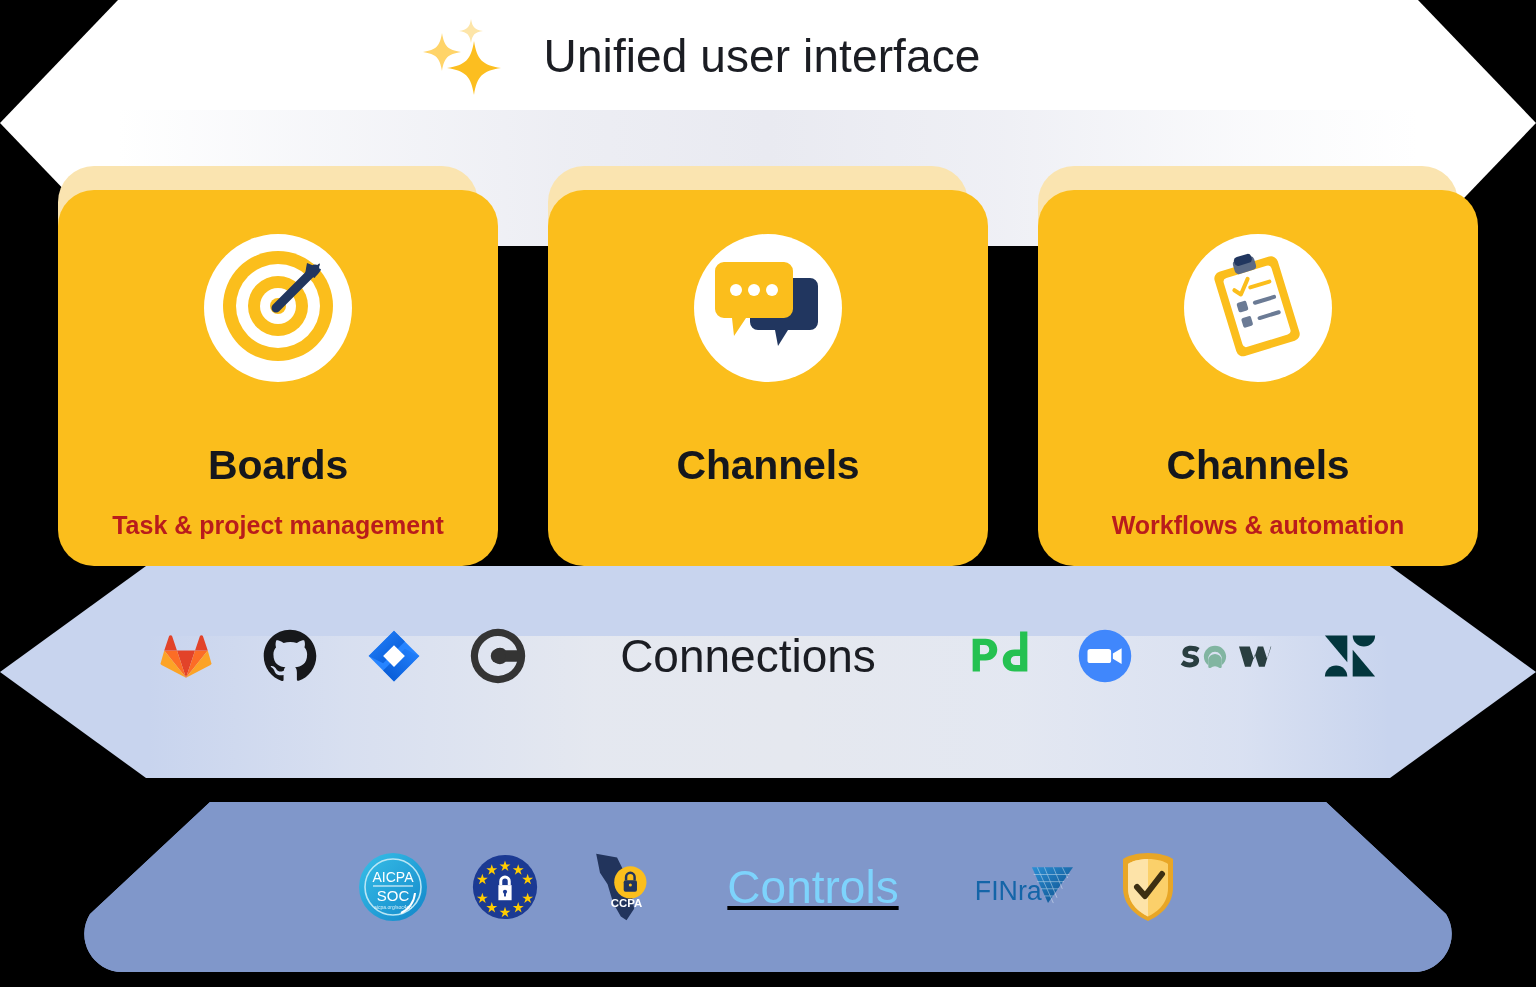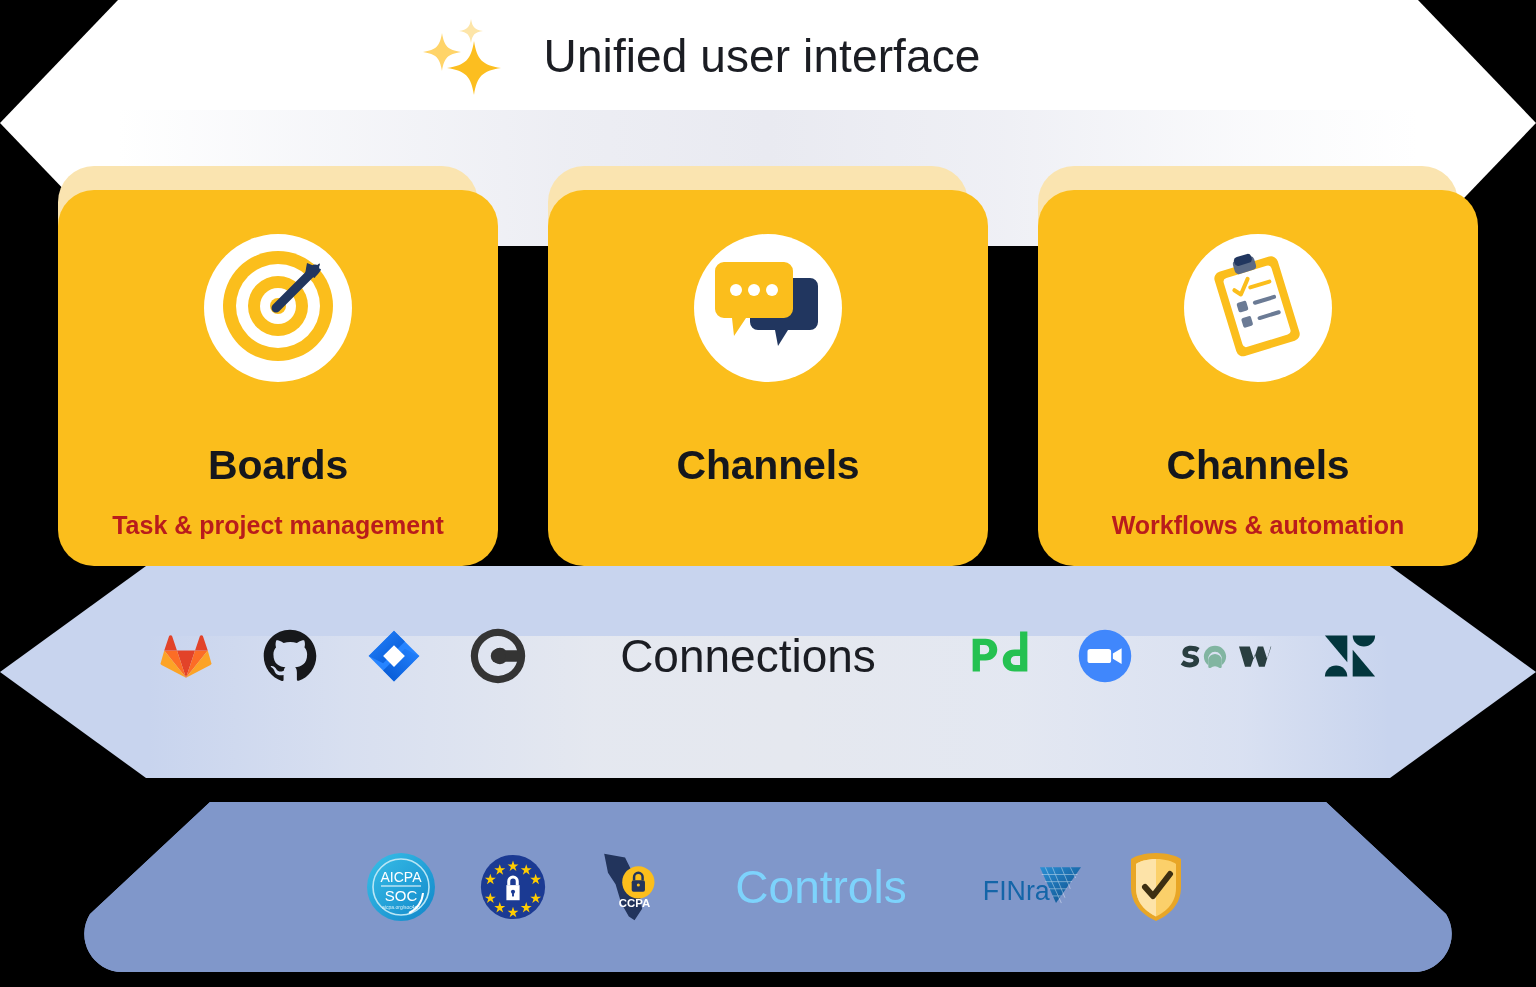--- a/index.html
+++ b/index.html
@@ -88,23 +88,23 @@
     margin: 0 86px;
   }
   .logo { display:block; }
   .band-controls-shape {
     position: absolute;
     left: 84px; top: 802px;
     width: 1368px; height: 170px;
   }
   .ctrl-row {
     position: absolute;
-    left: 92px; top: 802px;
+    left: 84px; top: 802px;
     width: 1368px; height: 170px;
-    display: flex; align-items: center; justify-content: center;
+    display: flex; align-items: center; justify-content: center; text-decoration: underline;
   }
   .ctrl-logos { display:flex; align-items:center; gap: 42px; }
   .ctrl-label {
     font-size: 46px; font-weight: 400; color: #7dd3fc;
     white-space: nowrap;
     margin: 0 72px;
   }
 
   
   .card-shadow {

